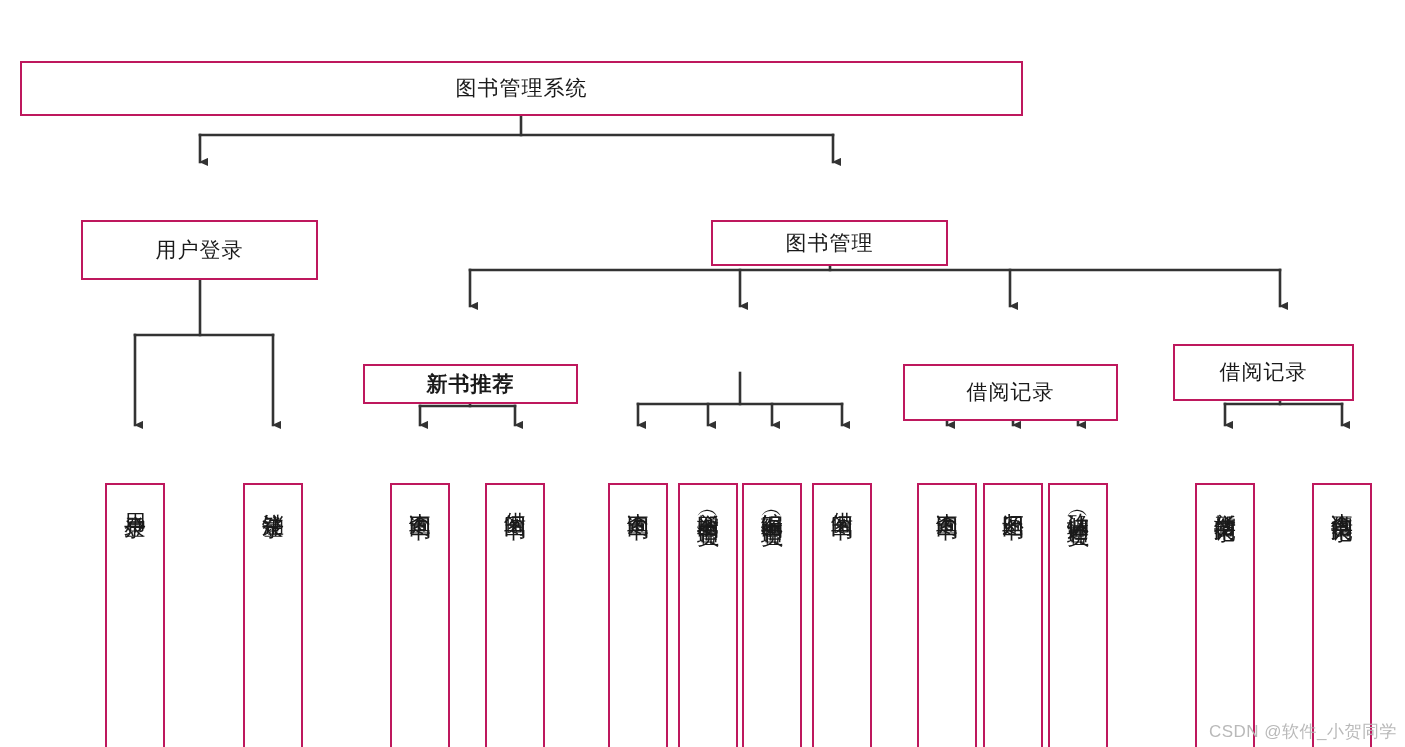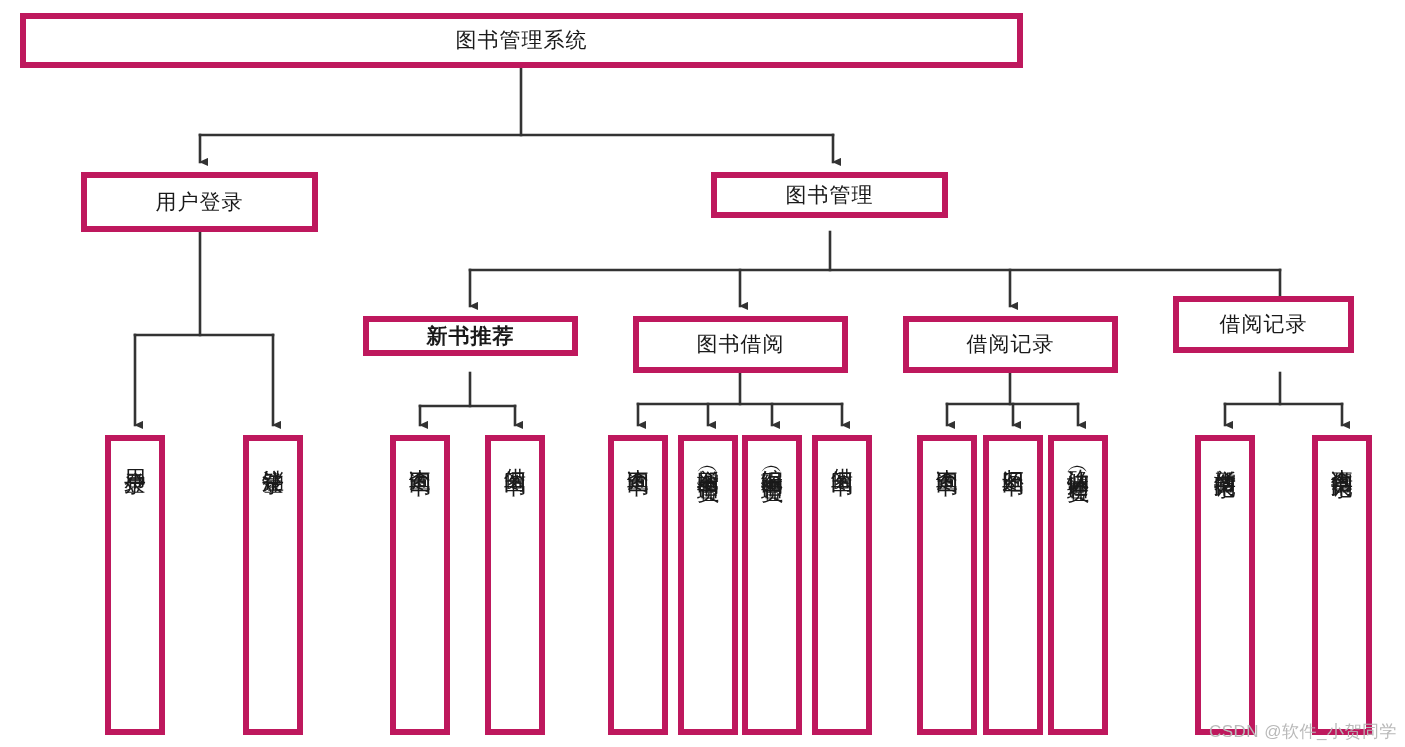--- a/index.html
+++ b/index.html
@@ -23,25 +23,26 @@
     left: 0;
     top: 0;
     width: 1405px;
     height: 747px;
     pointer-events: none;
   }
   .node {
     position: absolute;
     box-sizing: border-box;
     background: #ffffff;
-    border: 6px solid #be185d;
+    border: 2px solid #be185d;
     display: flex;
     align-items: center;
     justify-content: center;
     color: #111111;
+    margin-top: 48px;
   }
   .node-label {
     font-size: 21px;
     line-height: 1.25;
     letter-spacing: 1px;
     white-space: nowrap;
     color: #1a1a1a;
   }
   .node.leaf {
     align-items: flex-start;
@@ -132,23 +133,20 @@
   </div>
 
   <div class="node" style="left:711px; top:172px; width:237px; height:46px;">
     <span class="node-label">图书管理</span>
   </div>
 
   <div class="node" style="left:363px; top:316px; width:215px; height:40px;font-weight:bold;">
     <span class="node-label">新书推荐</span>
   </div>
 
-  <div class="node" style="left:633px; top:316px; width:215px; height:57px;">
-    <span class="node-label">图书借阅</span>
-  </div>
 
   <div class="node" style="left:903px; top:316px; width:215px; height:57px;">
     <span class="node-label">借阅记录</span>
   </div>
 
   <div class="node" style="left:1173px; top:296px; width:181px; height:57px;">
     <span class="node-label">借阅记录</span>
   </div>
 
   <div class="node leaf" style="left:105px; top:435px; width:60px; height:300px;">

